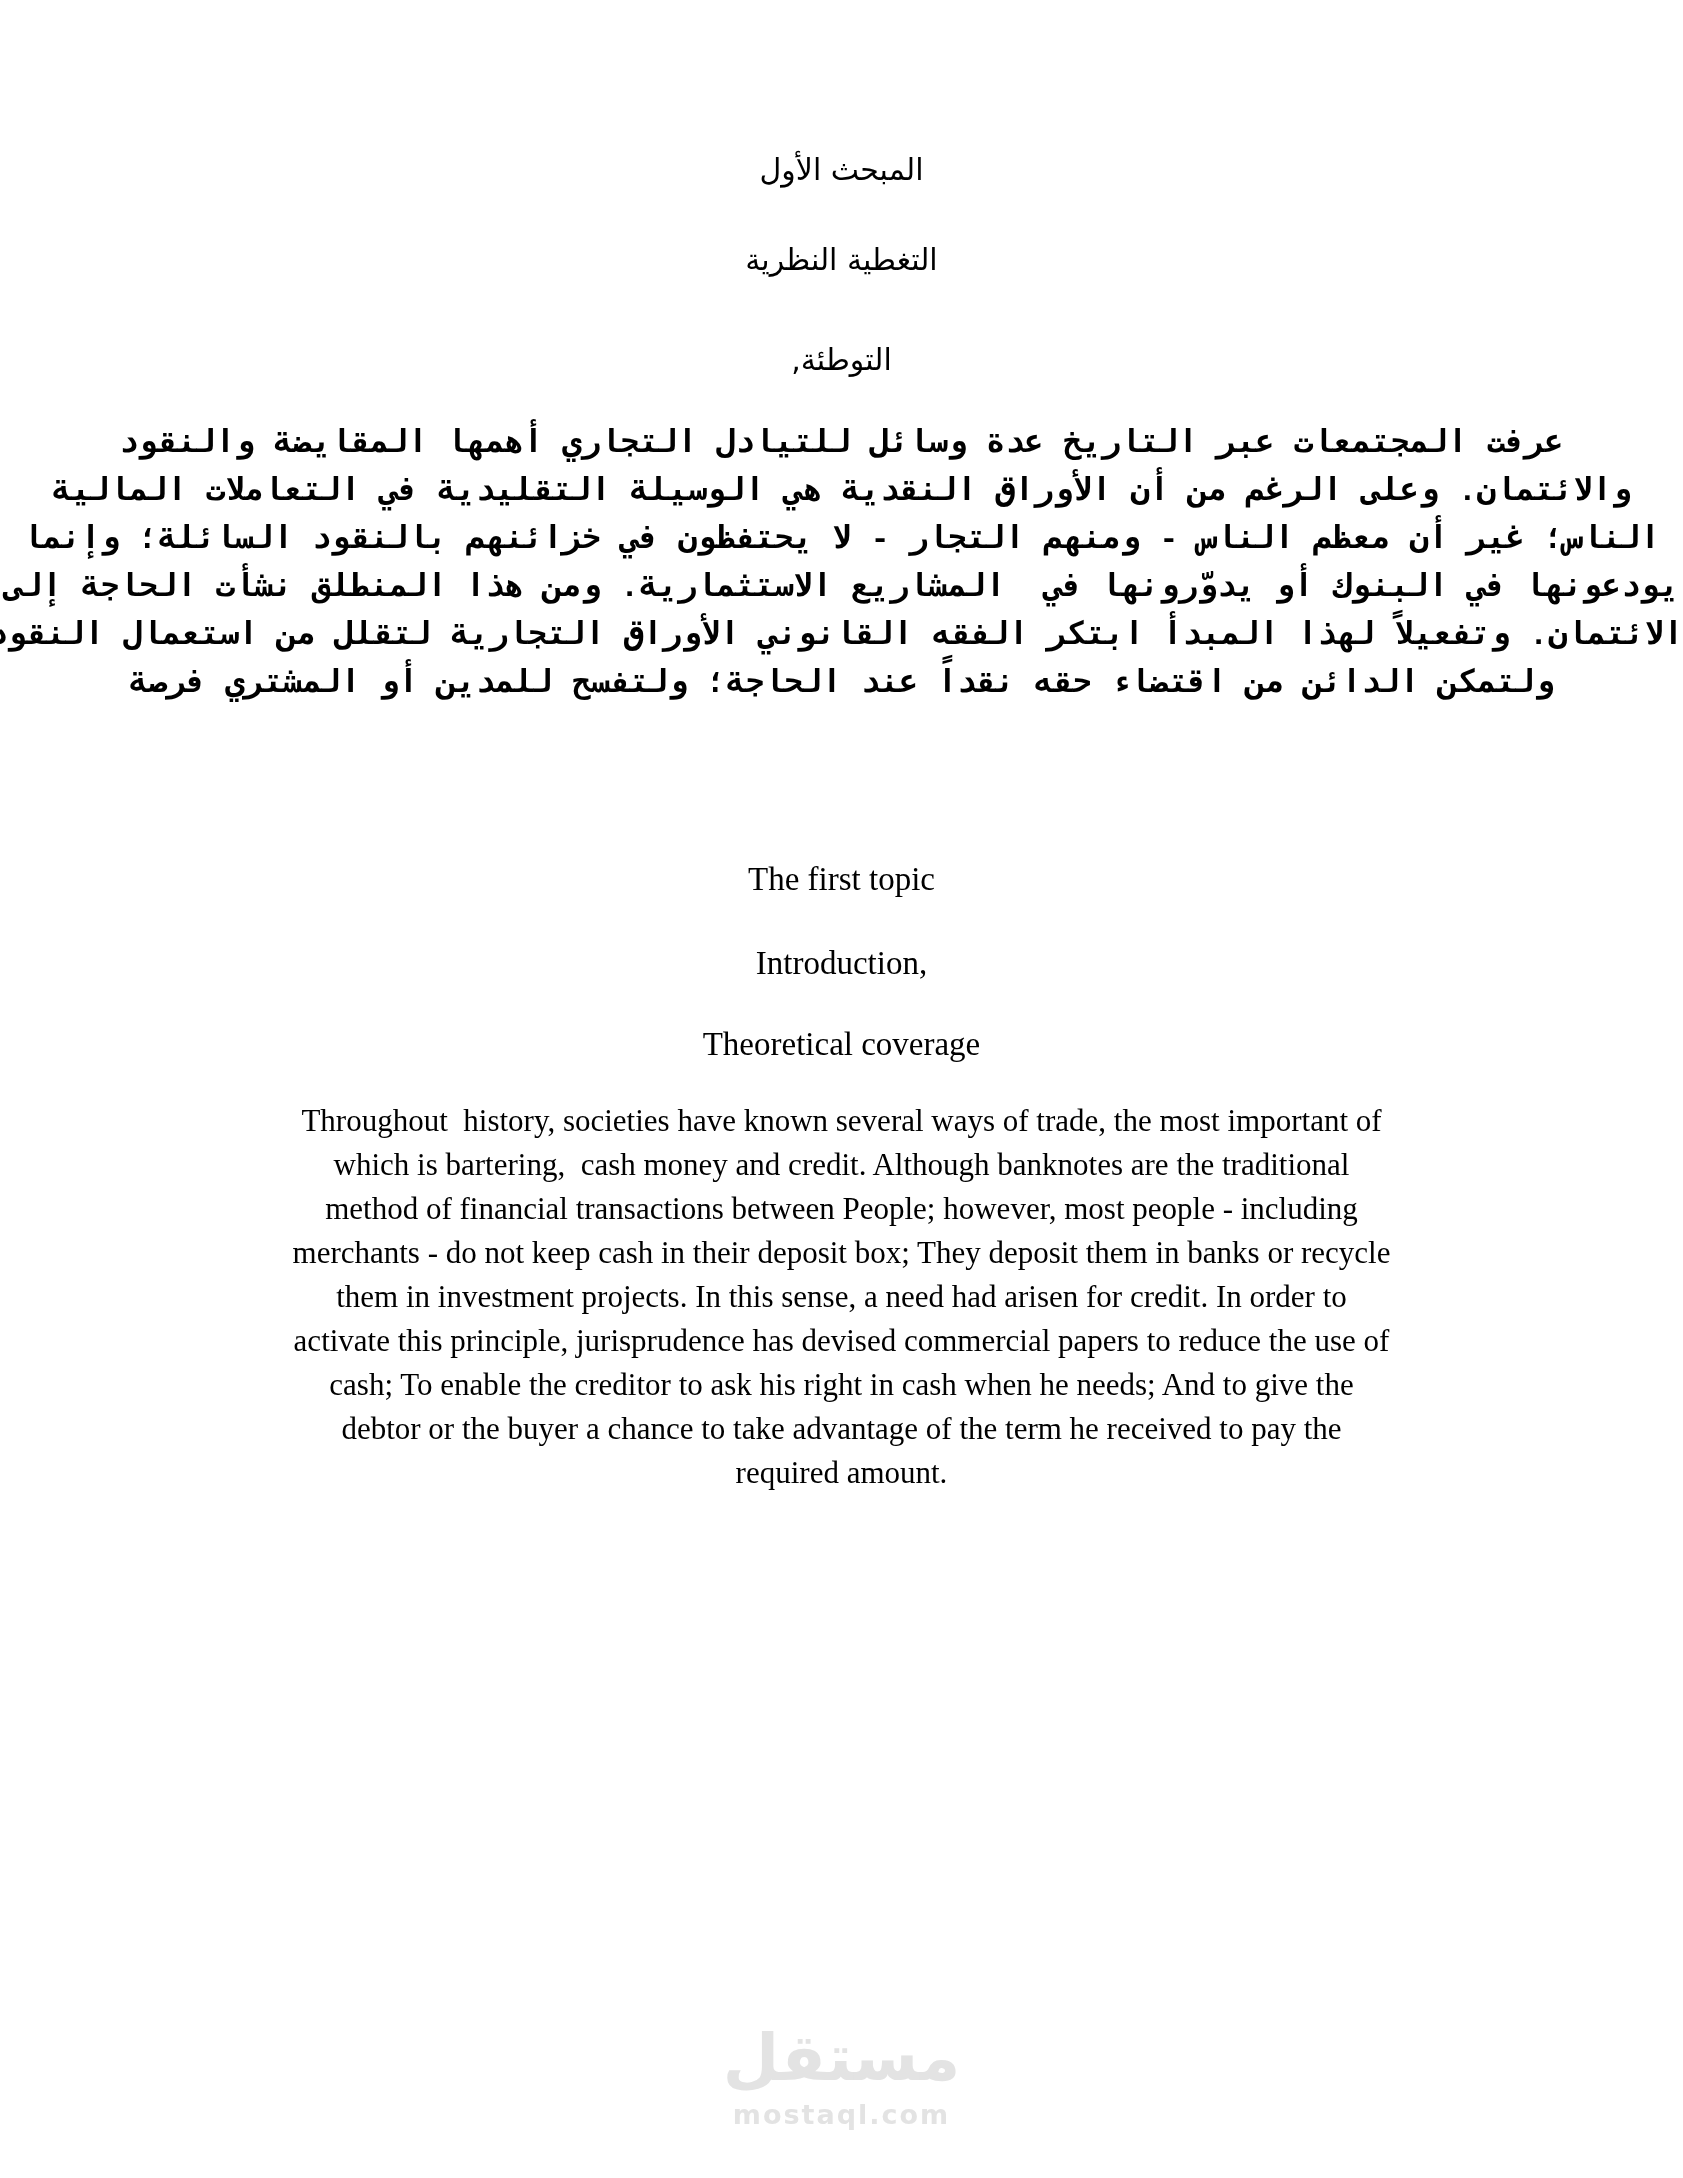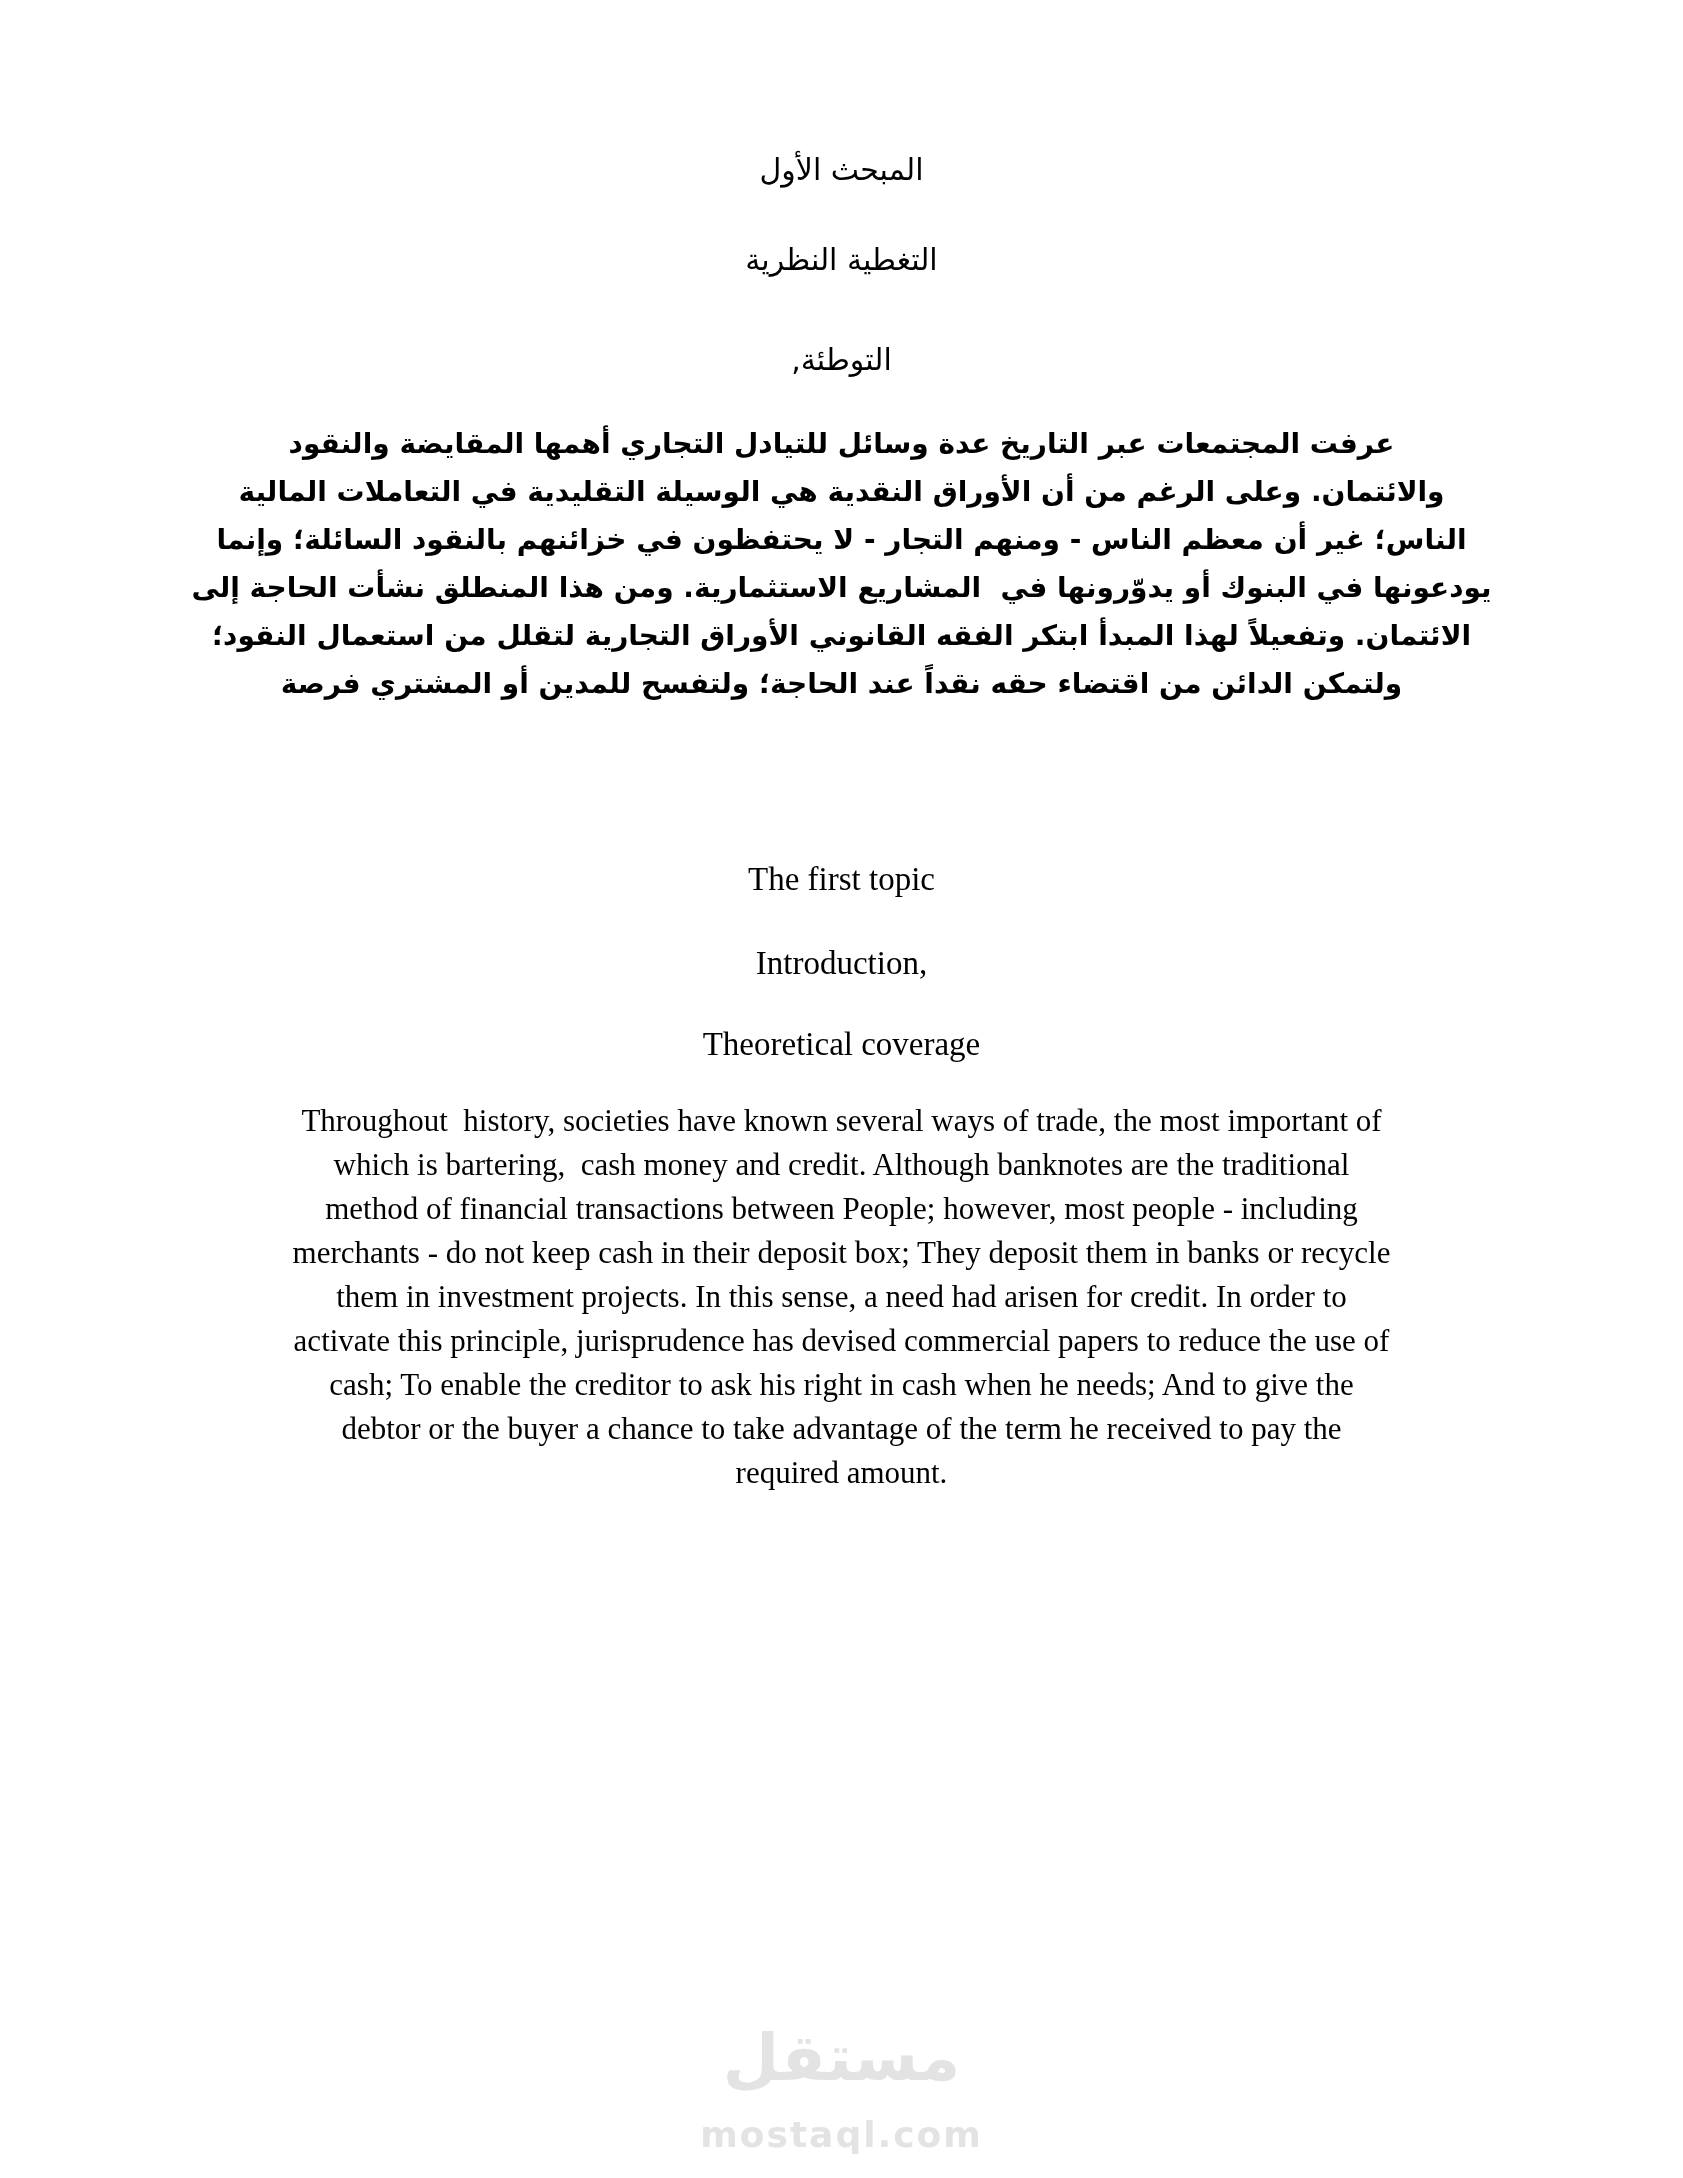--- a/index.html
+++ b/index.html
@@ -14,43 +14,43 @@
   }
   .abs {
     position: absolute;
     left: 0;
     width: 100%;
     text-align: center;
   }
   
   .ar { direction: rtl; font-family: "DejaVu Sans", sans-serif; }
   .ar-heading { font-size: 30px; line-height: 42px; white-space: pre; }
-  .ar-line { font-size: 28px; font-weight: bold; line-height: 48px; white-space: pre; }
+  .ar-line { font-size: 32px; font-weight: bold; line-height: 48px; white-space: pre; font-family: Liberation Mono, monospace; }
   
   .en { font-family: "Liberation Serif", serif; }
   .en-heading { font-size: 33px; line-height: 40px; white-space: pre; }
   .en-line { font-size: 31px; line-height: 44px; white-space: pre; }
   
   .watermark { position: absolute; left: 0; width: 100%; text-align: center; }
   .wm-logo {
     font-family: "DejaVu Sans", sans-serif;
     font-weight: bold;
     font-size: 65px;
     line-height: 79px;
     color: #e3e3e3;
     direction: rtl;
   }
   .wm-site {
     font-family: "DejaVu Sans", sans-serif;
     font-weight: bold;
-    font-size: 36px;
+    font-size: 27px;
     line-height: 36px;
     letter-spacing: 2px;
     color: #e3e3e3;
-    margin-top: 20px;
+    margin-top: 0;
   }
 </style>
 </head>
 <body>
 
 <div class="page">
 
   <div class="abs ar ar-heading" style="top:149px">المبحث الأول</div>
 
   <div class="abs ar ar-heading" style="top:239px">التغطية النظرية</div>

